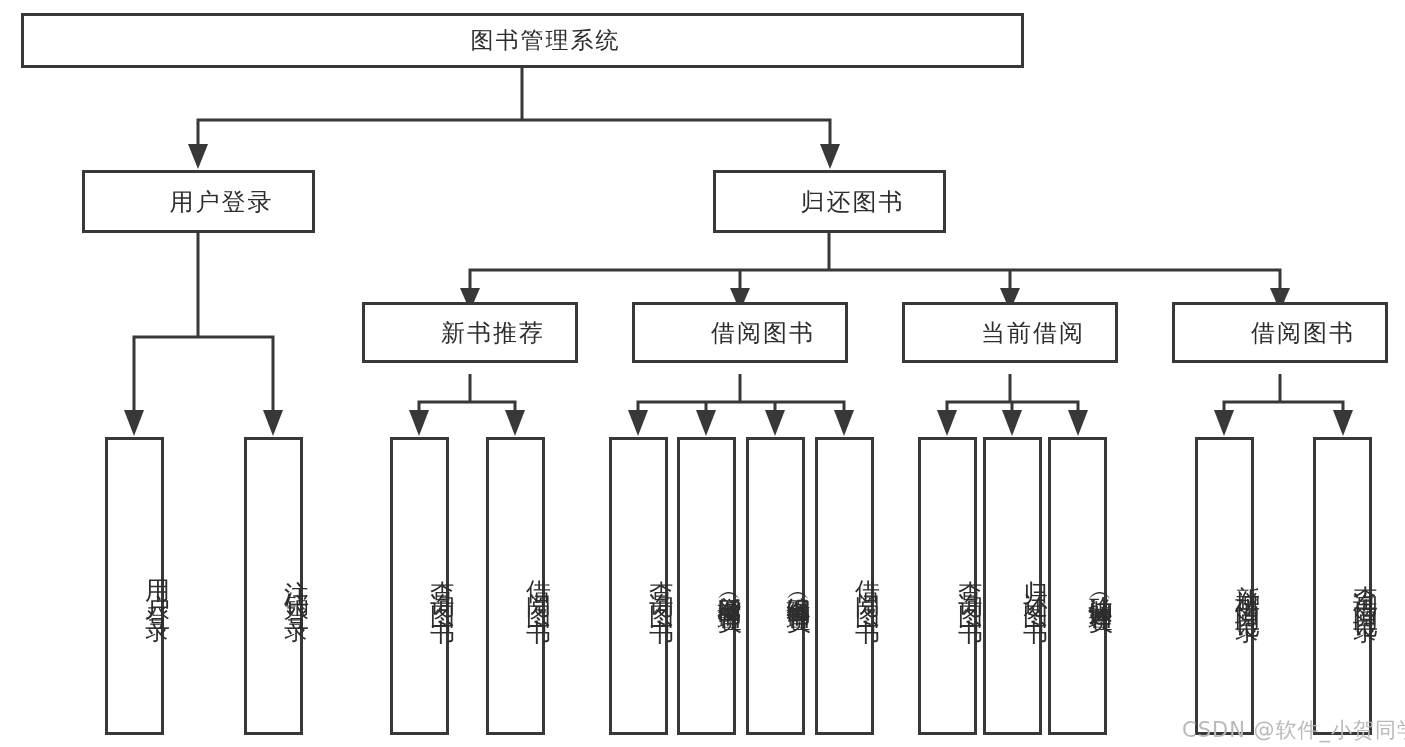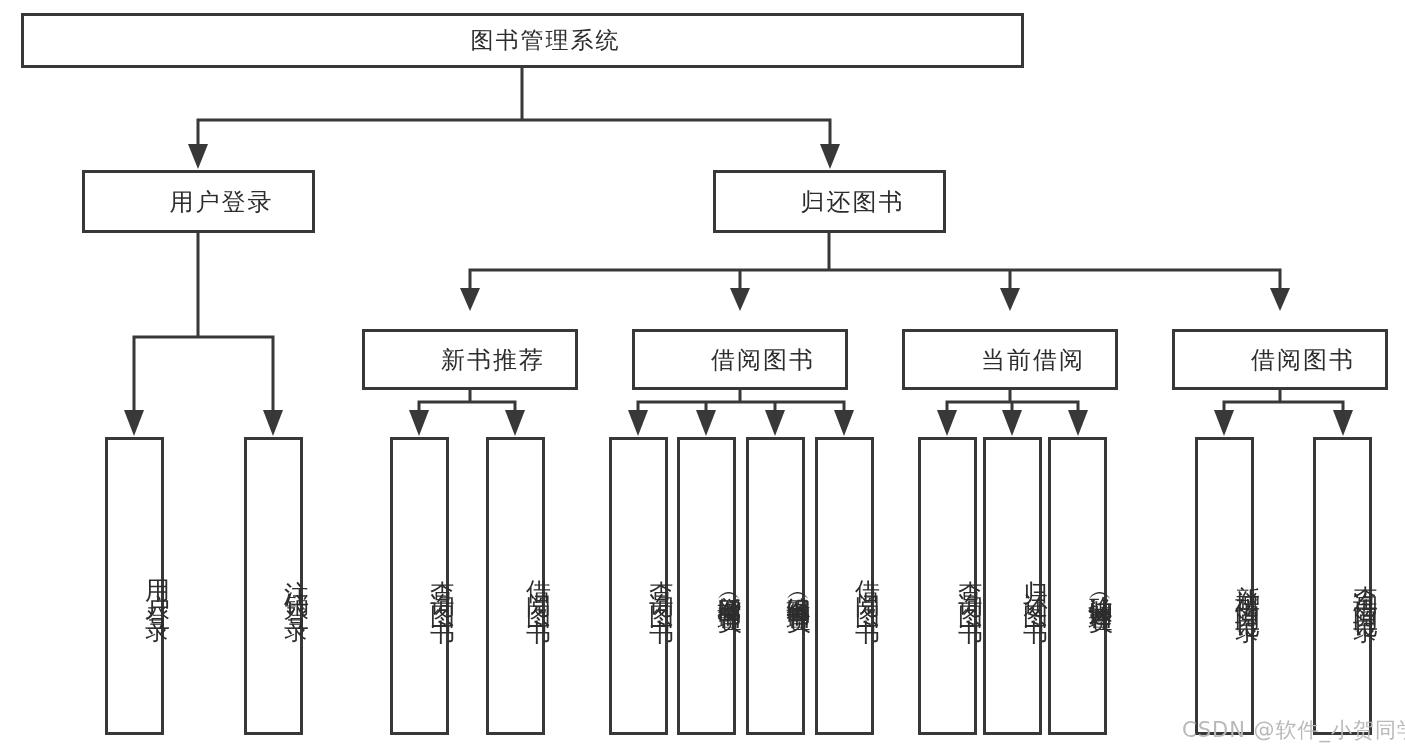--- a/index.html
+++ b/index.html
@@ -11,21 +11,21 @@
   .box {
     position:absolute; box-sizing:border-box; z-index:2;
     border:3px solid #383838; background:#ffffff; color:#2d2d2d;
     display:flex; align-items:center; justify-content:center;
     text-align:left; white-space:nowrap;padding-left:46px;
   }
   .h-box { font-size:24px; letter-spacing:2px; }
   #b-root { left:21px;  top:13px;  width:1003px; height:55px; font-size:23px; }
   #b-l2a  { left:82px;  top:170px; width:233px;  height:63px; }
   #b-l2b  { left:713px; top:170px; width:233px;  height:63px; }
-  .l3     { top:329px; width:216px; height:61px; }
+  .l3     { top:302px; width:216px; height:61px; }
   #b-l3a  { left:362px; }
   #b-l3b  { left:632px; }
   #b-l3c  { left:902px;font-family:Liberation Mono, monospace; }
   #b-l3d  { left:1172px; }
   .leaf {
     top:437px; height:298px; width:59px;
     writing-mode:vertical-lr; text-orientation:mixed;
     font-size:25px; letter-spacing:13px;
   }
   .leaf.med   { letter-spacing:7px; }

